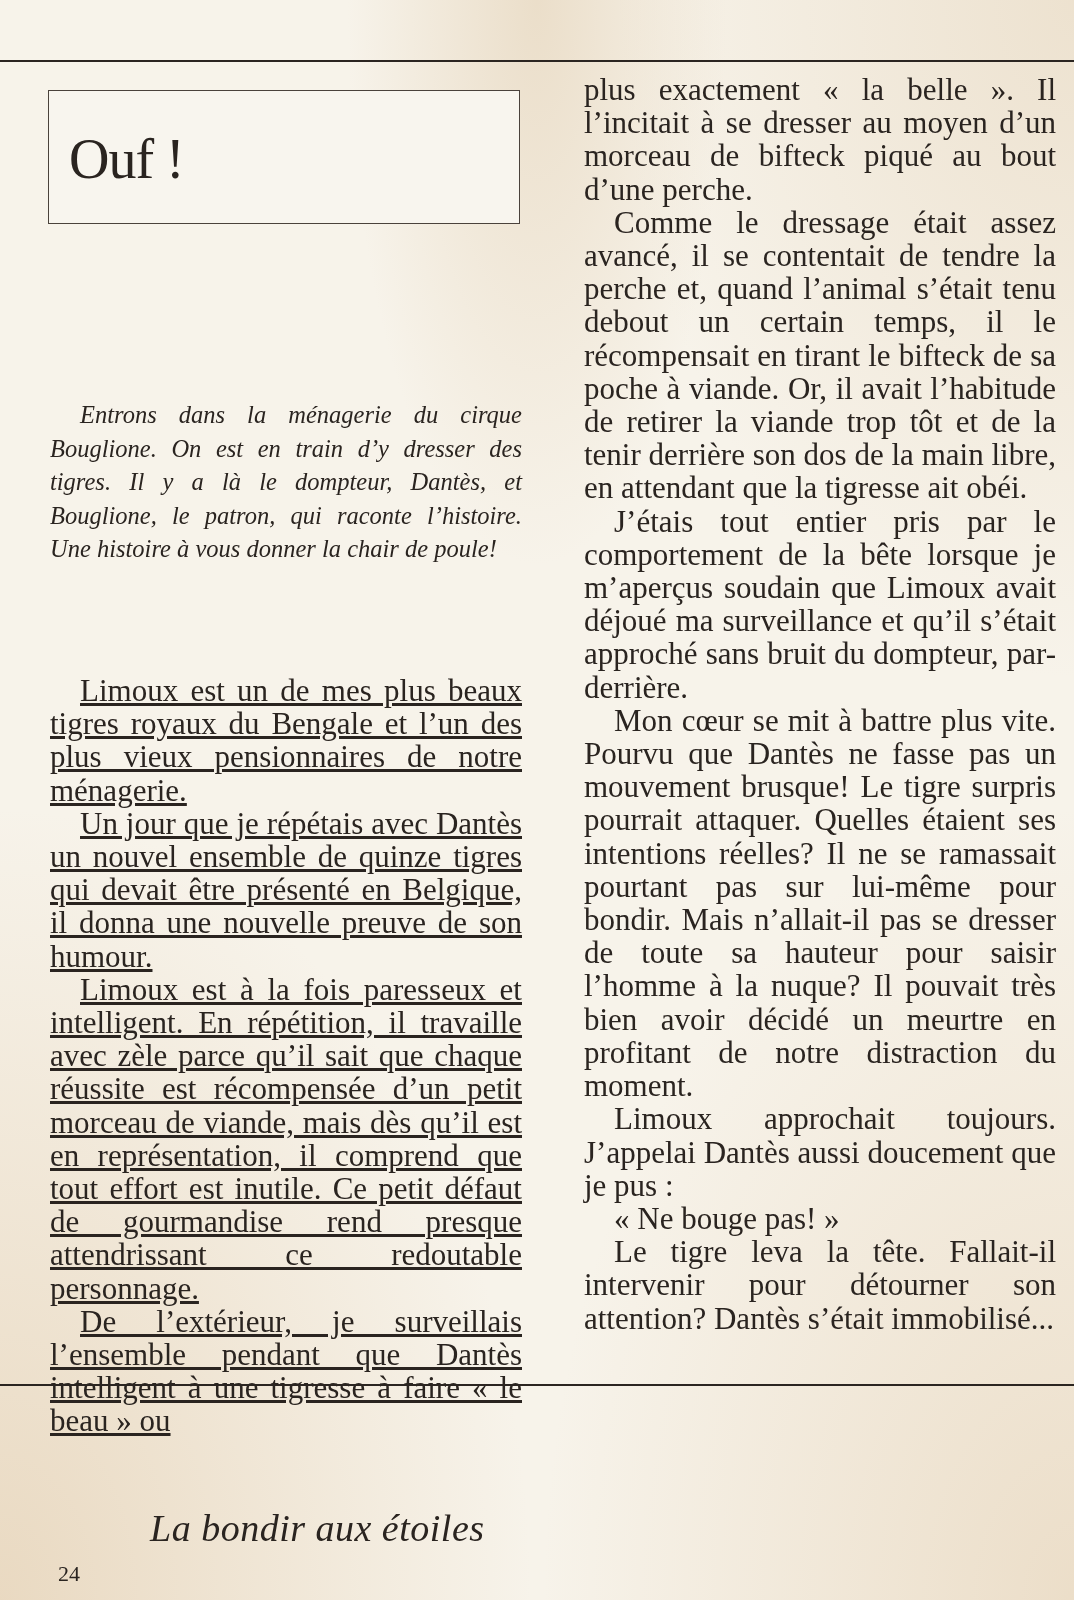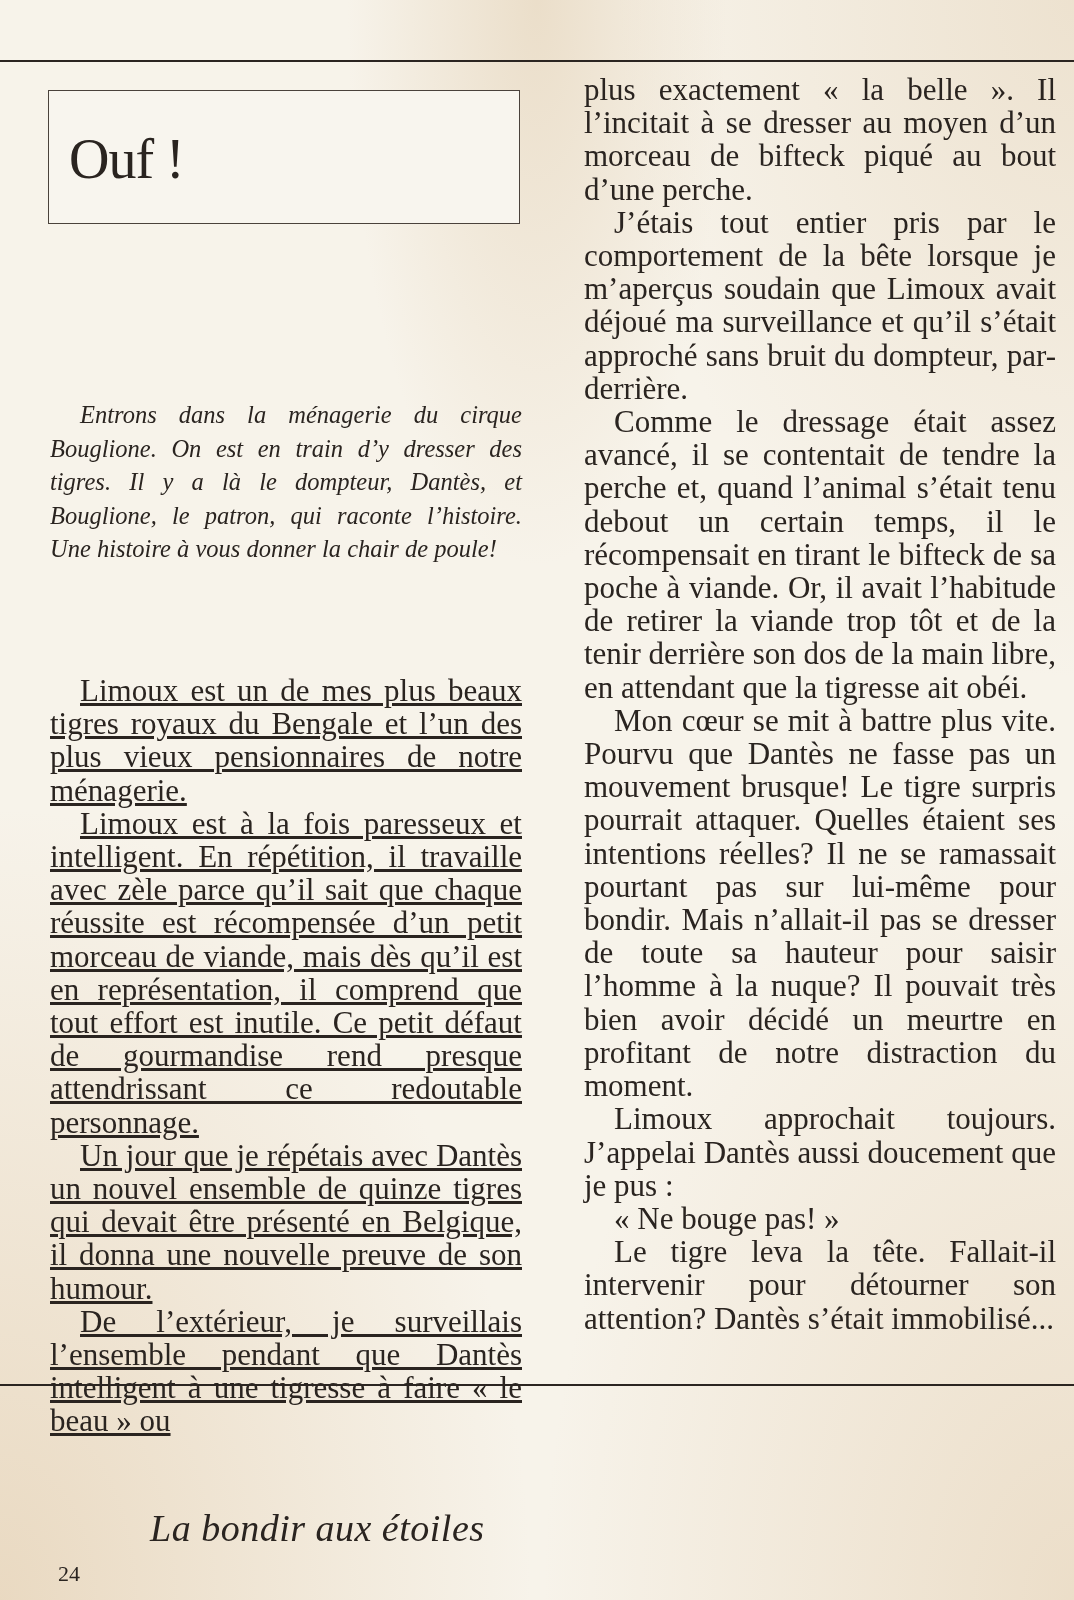--- a/index.html
+++ b/index.html
@@ -64,29 +64,29 @@
 <div class="title-box">
   <h1>Ouf !</h1>
 </div>
 
 <div class="intro">
   <p>Entrons dans la ménagerie du cirque Bouglione. On est en train d’y dresser des tigres. Il y a là le dompteur, Dantès, et Bouglione, le patron, qui raconte l’histoire. Une histoire à vous donner la chair de poule!</p>
 </div>
 
 <div class="col col-left body-left">
   <p>Limoux est un de mes plus beaux tigres royaux du Bengale et l’un des plus vieux pensionnaires de notre ménagerie.</p>
+  <p>Un jour que je répétais avec Dantès un nouvel ensemble de quinze tigres qui devait être présenté en Belgique, il donna une nouvelle preuve de son humour.</p>
   <p>Limoux est à la fois paresseux et intelligent. En répétition, il travaille avec zèle parce qu’il sait que chaque réussite est récompensée d’un petit morceau de viande, mais dès qu’il est en représentation, il comprend que tout effort est inutile. Ce petit défaut de gourmandise rend presque attendrissant ce redoutable personnage.</p>
-  <p>Un jour que je répétais avec Dantès un nouvel ensemble de quinze tigres qui devait être présenté en Belgique, il donna une nouvelle preuve de son humour.</p>
   <p>De l’extérieur, je surveillais l’ensemble pendant que Dantès intelligent à une tigresse à faire « le beau » ou</p>
 </div>
 
 <div class="col col-right">
   <p class="noindent">plus exactement « la belle ». Il l’incitait à se dresser au moyen d’un morceau de bifteck piqué au bout d’une perche.</p>
+  <p>Comme le dressage était assez avancé, il se contentait de tendre la perche et, quand l’animal s’était tenu debout un certain temps, il le récompensait en tirant le bifteck de sa poche à viande. Or, il avait l’habitude de retirer la viande trop tôt et de la tenir derrière son dos de la main libre, en attendant que la tigresse ait obéi.</p>
   <p>J’étais tout entier pris par le comportement de la bête lorsque je m’aperçus soudain que Limoux avait déjoué ma surveillance et qu’il s’était approché sans bruit du dompteur, par-derrière.</p>
-  <p>Comme le dressage était assez avancé, il se contentait de tendre la perche et, quand l’animal s’était tenu debout un certain temps, il le récompensait en tirant le bifteck de sa poche à viande. Or, il avait l’habitude de retirer la viande trop tôt et de la tenir derrière son dos de la main libre, en attendant que la tigresse ait obéi.</p>
   <p>Mon cœur se mit à battre plus vite. Pourvu que Dantès ne fasse pas un mouvement brusque! Le tigre surpris pourrait attaquer. Quelles étaient ses intentions réelles? Il ne se ramassait pourtant pas sur lui-même pour bondir. Mais n’allait-il pas se dresser de toute sa hauteur pour saisir l’homme à la nuque? Il pouvait très bien avoir décidé un meurtre en profitant de notre distraction du moment.</p>
   <p>Limoux approchait toujours. J’appelai Dantès aussi doucement que je pus :</p>
   <p>« Ne bouge pas! »</p>
   <p>Le tigre leva la tête. Fallait-il intervenir pour détourner son attention? Dantès s’était immobilisé...</p>
 </div>
 
 <div class="rule-bottom"></div>
 
 <div class="footer-num">24</div>
 <div class="footer-title">La bondir aux étoiles</div>

